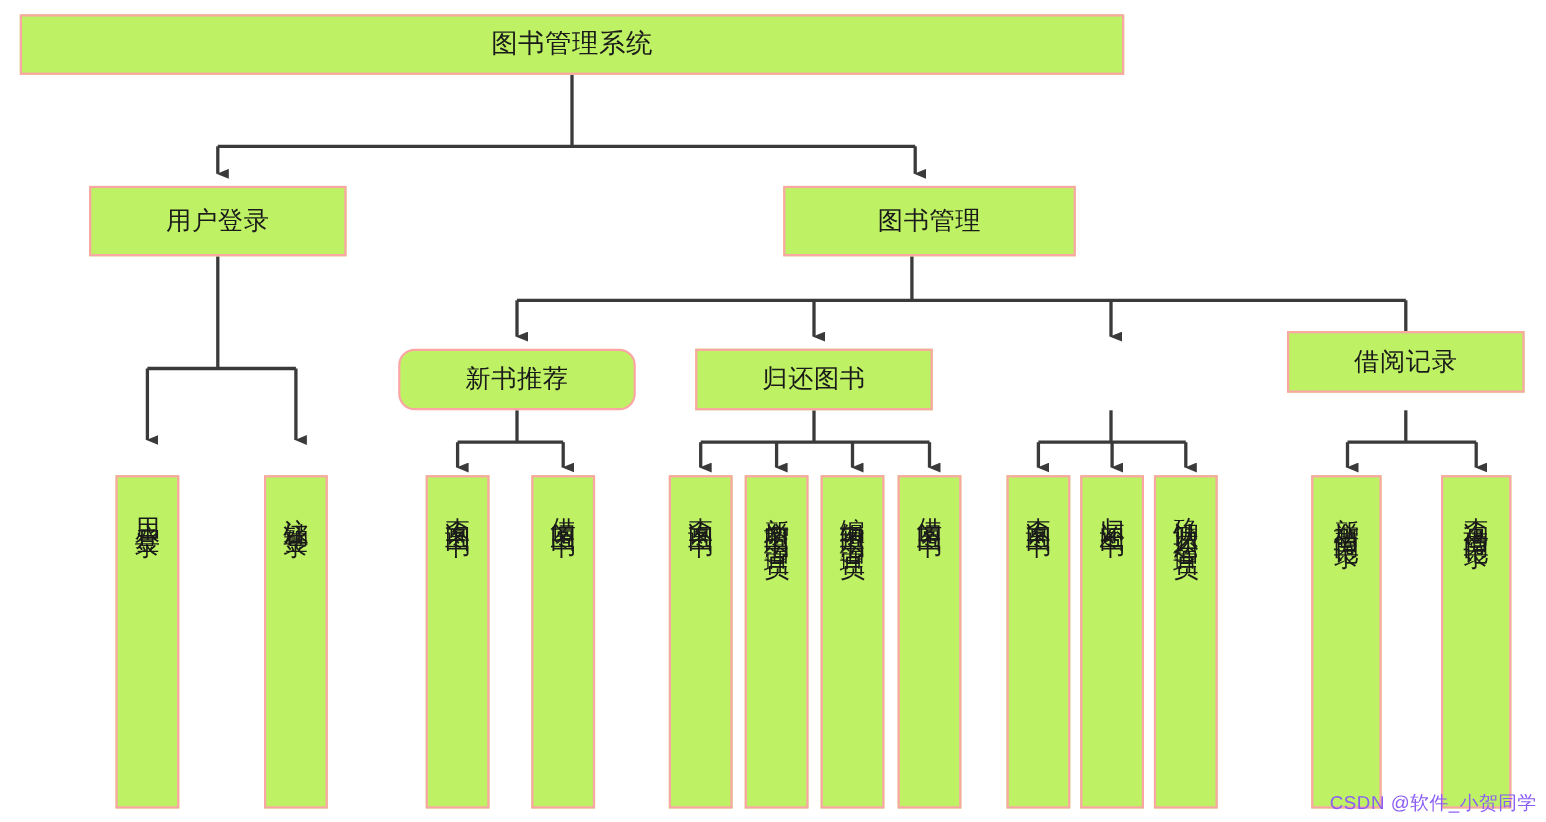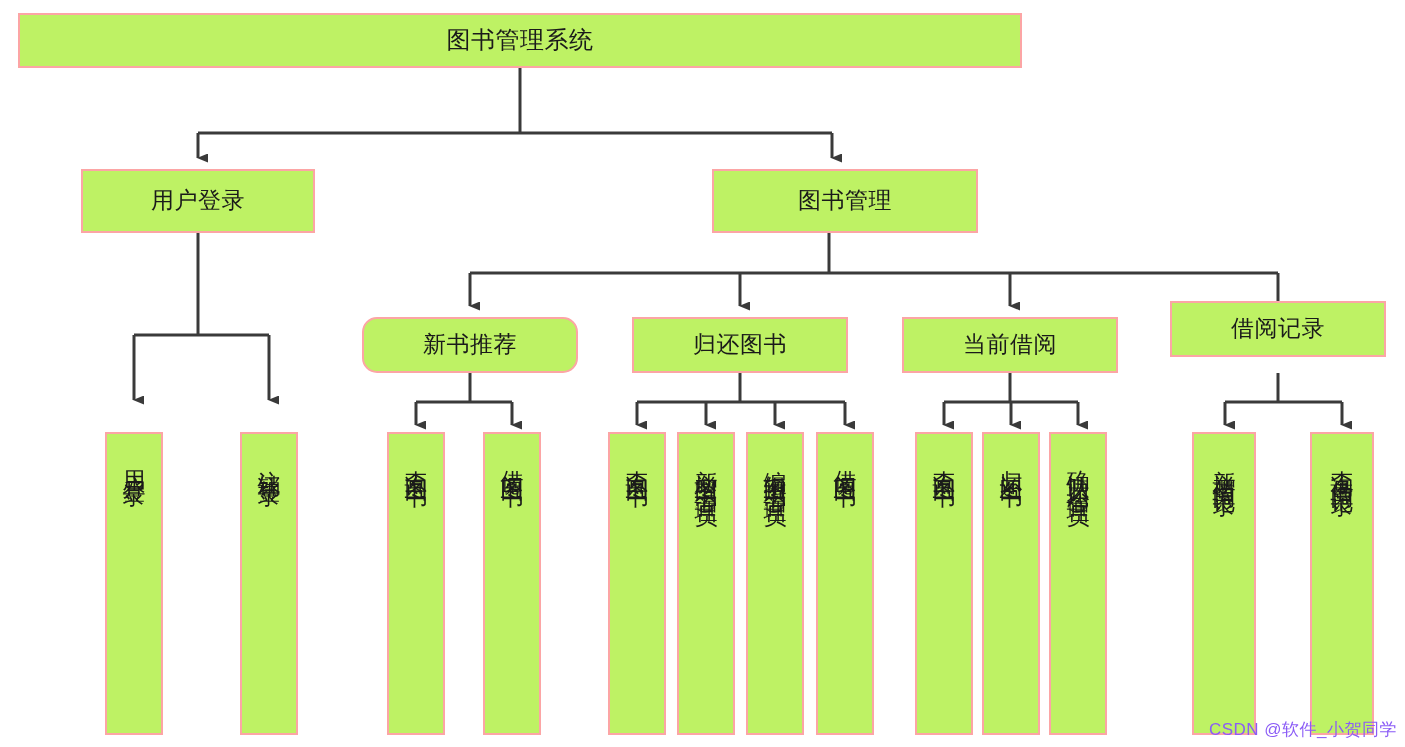--- a/index.html
+++ b/index.html
@@ -137,23 +137,20 @@
   <div class="node horiz" style="left:712px; top:169px; width:266px; height:64px;">
     <span class="node-label">图书管理</span>
   </div>
 
   <div class="node horiz" style="left:362px; top:317px; width:216px; height:56px;border-radius:15px;">
     <span class="node-label">新书推荐</span>
   </div>
   <div class="node horiz" style="left:632px; top:317px; width:216px; height:56px;">
     <span class="node-label">归还图书</span>
   </div>
-  <div class="node horiz" style="left:902px; top:317px; width:216px; height:56px;">
-    <span class="node-label">当前借阅</span>
-  </div>
   <div class="node horiz" style="left:1170px; top:301px; width:216px; height:56px;">
     <span class="node-label">借阅记录</span>
   </div>
 
   <div class="node vert" style="left:105px; top:432px; width:58px; height:303px;">
     <span class="node-label">用户登录</span>
   </div>
   <div class="node vert" style="left:240px; top:432px; width:58px; height:303px;">
     <span class="node-label">注销登录</span>
   </div>

